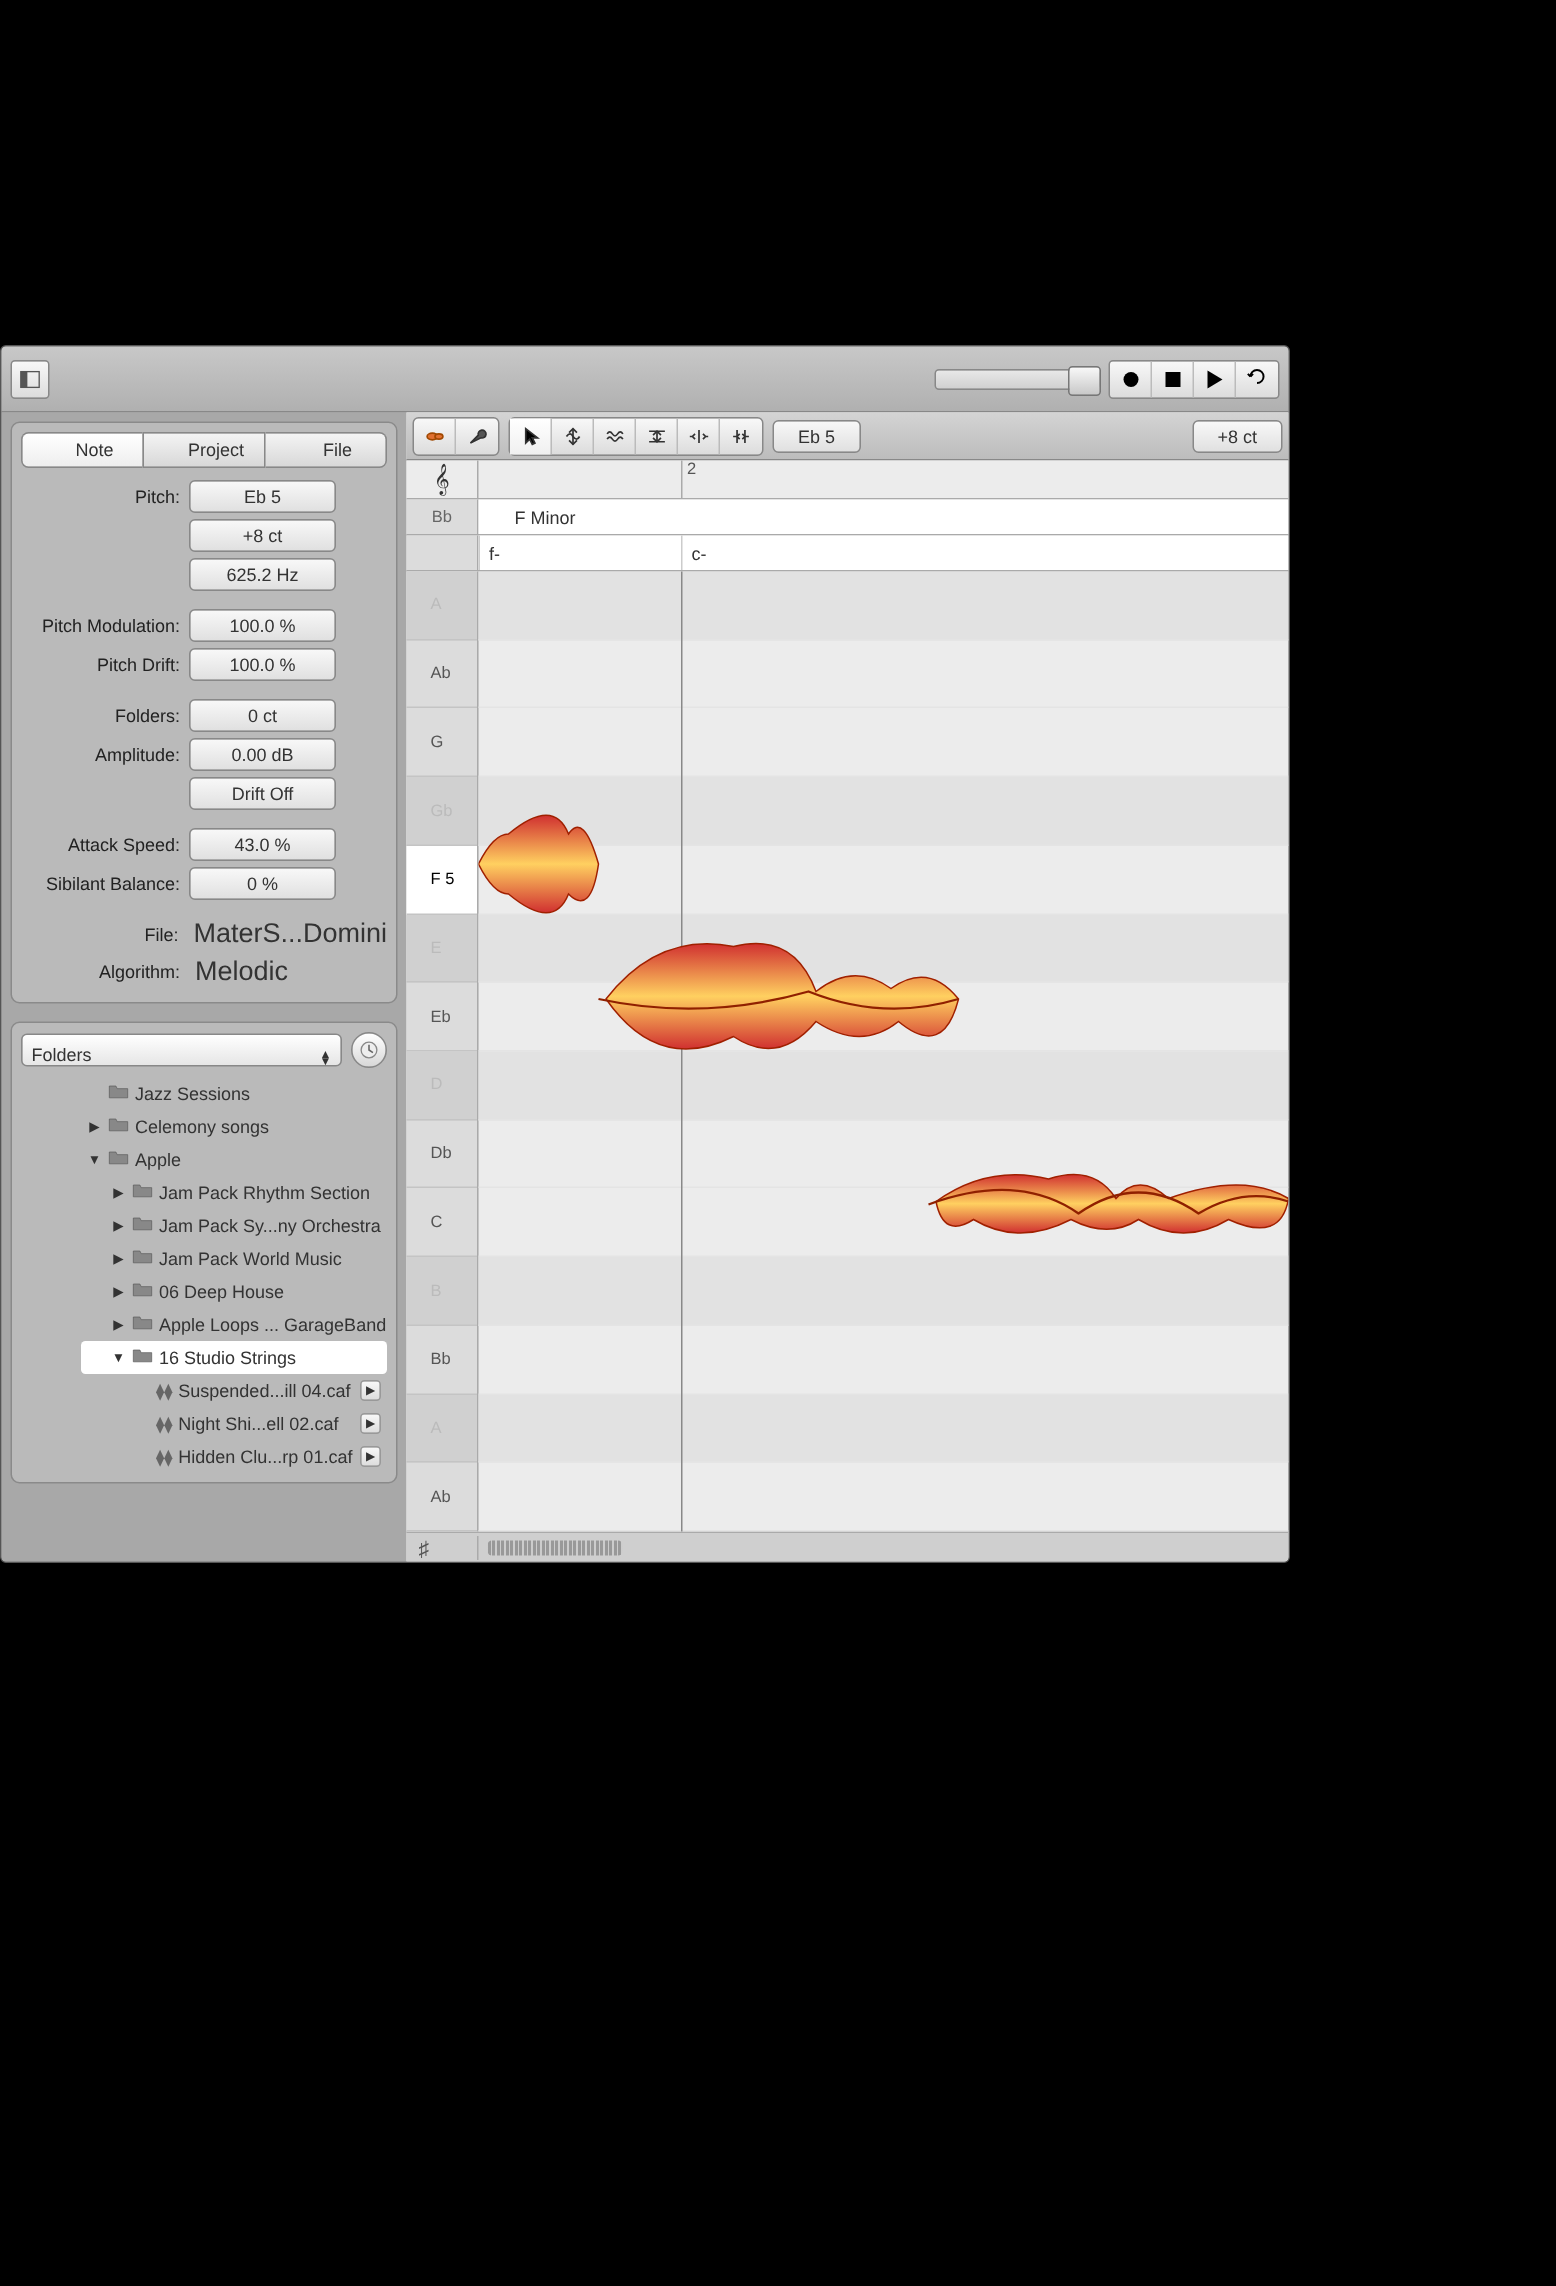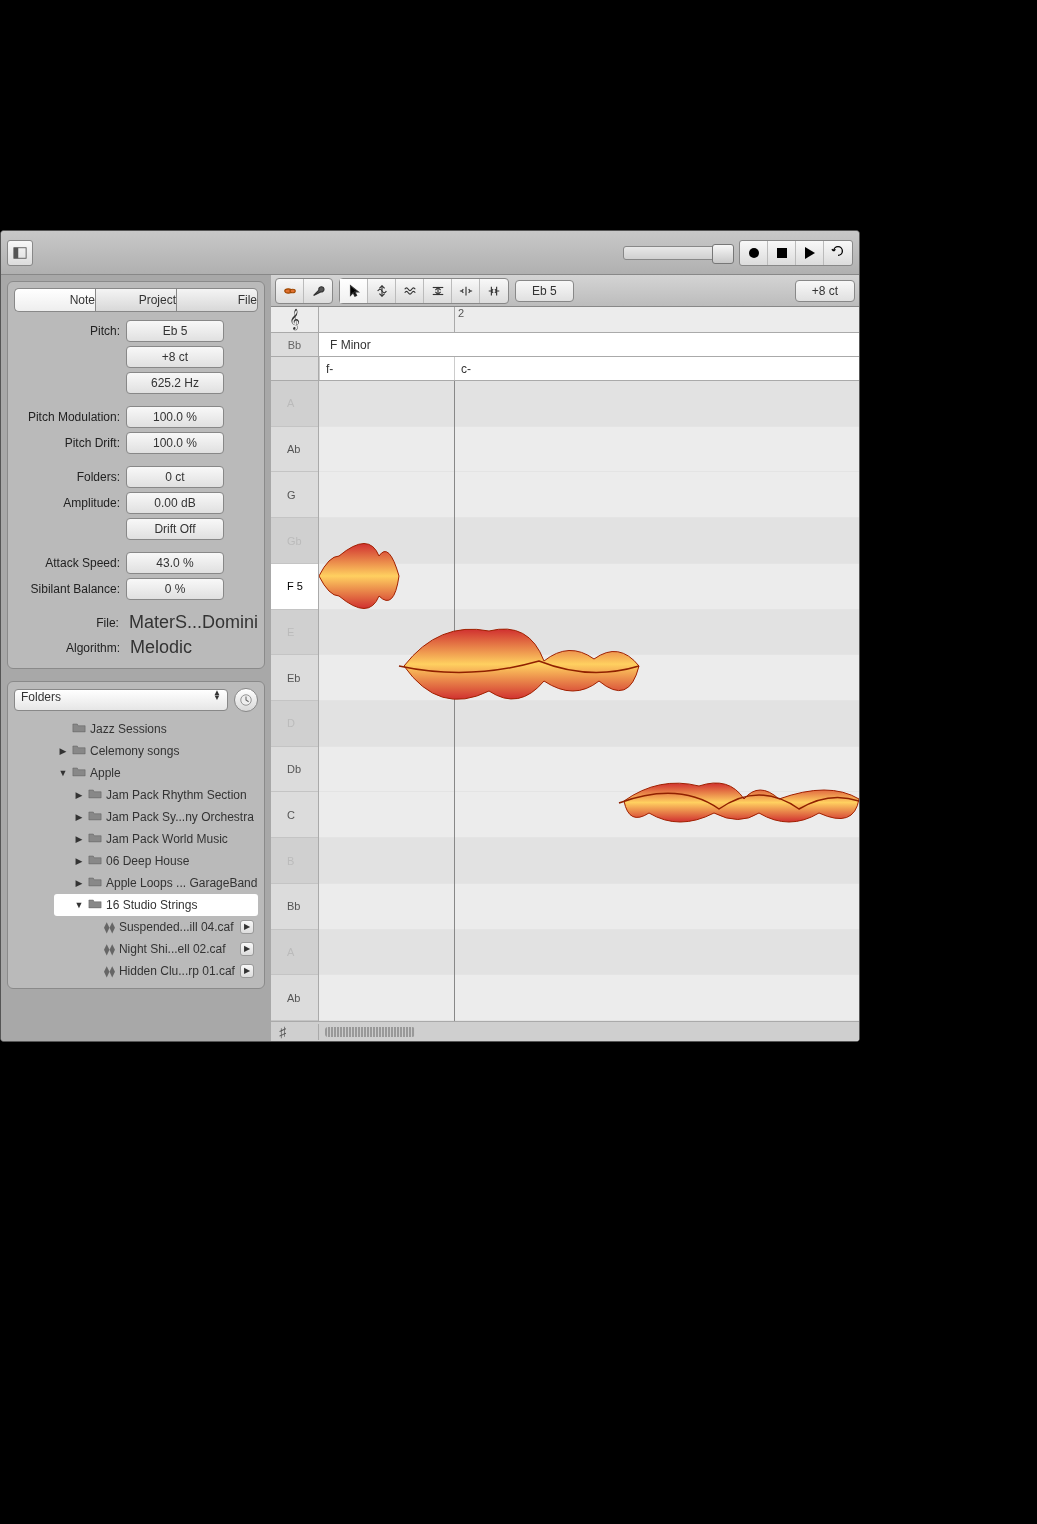--- a/index.html
+++ b/index.html
@@ -24,34 +24,34 @@
 
 .columns { display:flex; background:#a8a8a8; }
 .left-col { width:270px; display:flex; flex-direction:column; }
 .right-col { flex:1; background:#ececec; position:relative; }
 
 
 .panel { background:#bababa; border:1px solid #8a8a8a; border-radius:6px; margin:6px; padding:6px; }
 
 
 .tabs { display:flex; margin-bottom:8px; }
-.tab { flex:1; text-align:right; height:24px; line-height:22px; background: linear-gradient(#f4f4f4,#d8d8d8); border:1px solid #888; font-size:12px;padding-left:16px; }
+.tab { flex:1; text-align:center; height:24px; line-height:22px; background: linear-gradient(#f4f4f4,#d8d8d8); border:1px solid #888; font-size:12px;padding-left:16px; }
 .tab:first-child { border-radius:5px 0 0 5px; border-right:none; }
 .tab:last-child { border-radius:0 5px 5px 0; border-left:none; }
 .tab.active { background: linear-gradient(#fff,#eee); font-weight:500; }
 
 
 .prow { display:flex; align-items:center; margin-bottom:4px; }
 .prow label { width:112px; text-align:right; font-size:12px; color:#222; padding-right:6px; }
 .pval { width:98px; height:22px; background: linear-gradient(#f8f8f8,#e0e0e0); border:1px solid #888; border-radius:4px; text-align:center; line-height:20px; font-size:12px; }
 .ptext { font-size:18px; padding-left:4px; }
 
 
 .folder-controls { display:flex; align-items:center; gap:6px; margin-bottom:6px; }
-.dropdown { flex:1; height:22px; background: linear-gradient(#fff,#e6e6e6); border:1px solid #888; border-radius:4px; display:flex; align-items:flex-start; padding:0 6px; justify-content:space-between; }
+.dropdown { flex:1; height:22px; background: linear-gradient(#fff,#e6e6e6); border:1px solid #888; border-radius:4px; display:flex; align-items:flex-end; padding:0 6px; justify-content:space-between; }
 .updown { display:flex; flex-direction:column; line-height:5px; font-size:8px; }
 .round-btn { width:24px; height:24px; background: linear-gradient(#fff,#d8d8d8); border:1px solid #888; border-radius:50%; display:flex; align-items:center; justify-content:center; }
 
 .tree { font-size:12px;margin-left:40px; }
 .tree .item { display:flex; align-items:center; height:22px; gap:4px; padding-left:4px; }
 .tree .item.selected { background:#fff; border-radius:3px; }
 .triangle { font-size:9px; width:10px; display:inline-flex; justify-content:center; }
 .folder-icon svg { width:14px; height:11px; fill:#888; stroke:#555; stroke-width:0.5; }
 .loop-icon { font-size:11px; color:#666; }
 .item-text { white-space:nowrap; overflow:hidden; text-overflow:ellipsis; flex:1; }
@@ -67,21 +67,21 @@
 .orange-icon svg { fill:#e07030; stroke:#a04800; }
 .wide-btn { height:22px; padding:0 16px; background:linear-gradient(#f8f8f8,#e0e0e0); border:1px solid #888; border-radius:4px; font-size:12px; display:flex; align-items:center; }
 
 
 .ruler { height:26px; background:#ececec; border-bottom:1px solid #aaa; display:flex; }
 .clef-box { width:48px; border-right:1px solid #aaa; display:flex; align-items:center; justify-content:center; font-size:18px; }
 .bar-area { flex:1; position:relative; }
 .bar-mark { position:absolute; top:0; bottom:0; border-left:1px solid #aaa; font-size:11px; color:#555; padding-left:3px; }
 .info-row { height:24px; display:flex; border-bottom:1px solid #aaa; }
 .info-label { width:48px; text-align:center; background:#dcdcdc; line-height:24px; font-size:11px; border-right:1px solid #aaa; color:#666; }
-.info-cell { flex:1; background:#fff; line-height:24px; font-size:12px; padding-left:11px; position:relative; }
+.info-cell { flex:1; background:#fff; line-height:24px; font-size:12px; padding-left:24px; position:relative; }
 .chord-cell { position:absolute; top:0; bottom:0; border-left:1px solid #ccc; padding-left:6px; font-size:12px; }
 
 
 .grid { display:flex; height:640px; position:relative; }
 .keycol { width:48px; background:#dcdcdc; border-right:1px solid #aaa; display:flex; flex-direction:column; }
 .keyrow { flex:1; border-bottom:1px solid #c4c4c4; font-size:11px; color:#555; display:flex; align-items:center; padding-left:16px; }
 .keyrow.dim { background:#d0d0d0; color:#bbb; }
 .keyrow.hl { background:#fff; font-weight:500; color:#000; }
 .lanes { flex:1; display:flex; flex-direction:column; position:relative; }
 .lane { flex:1; border-bottom:1px solid #e4e4e4; }

